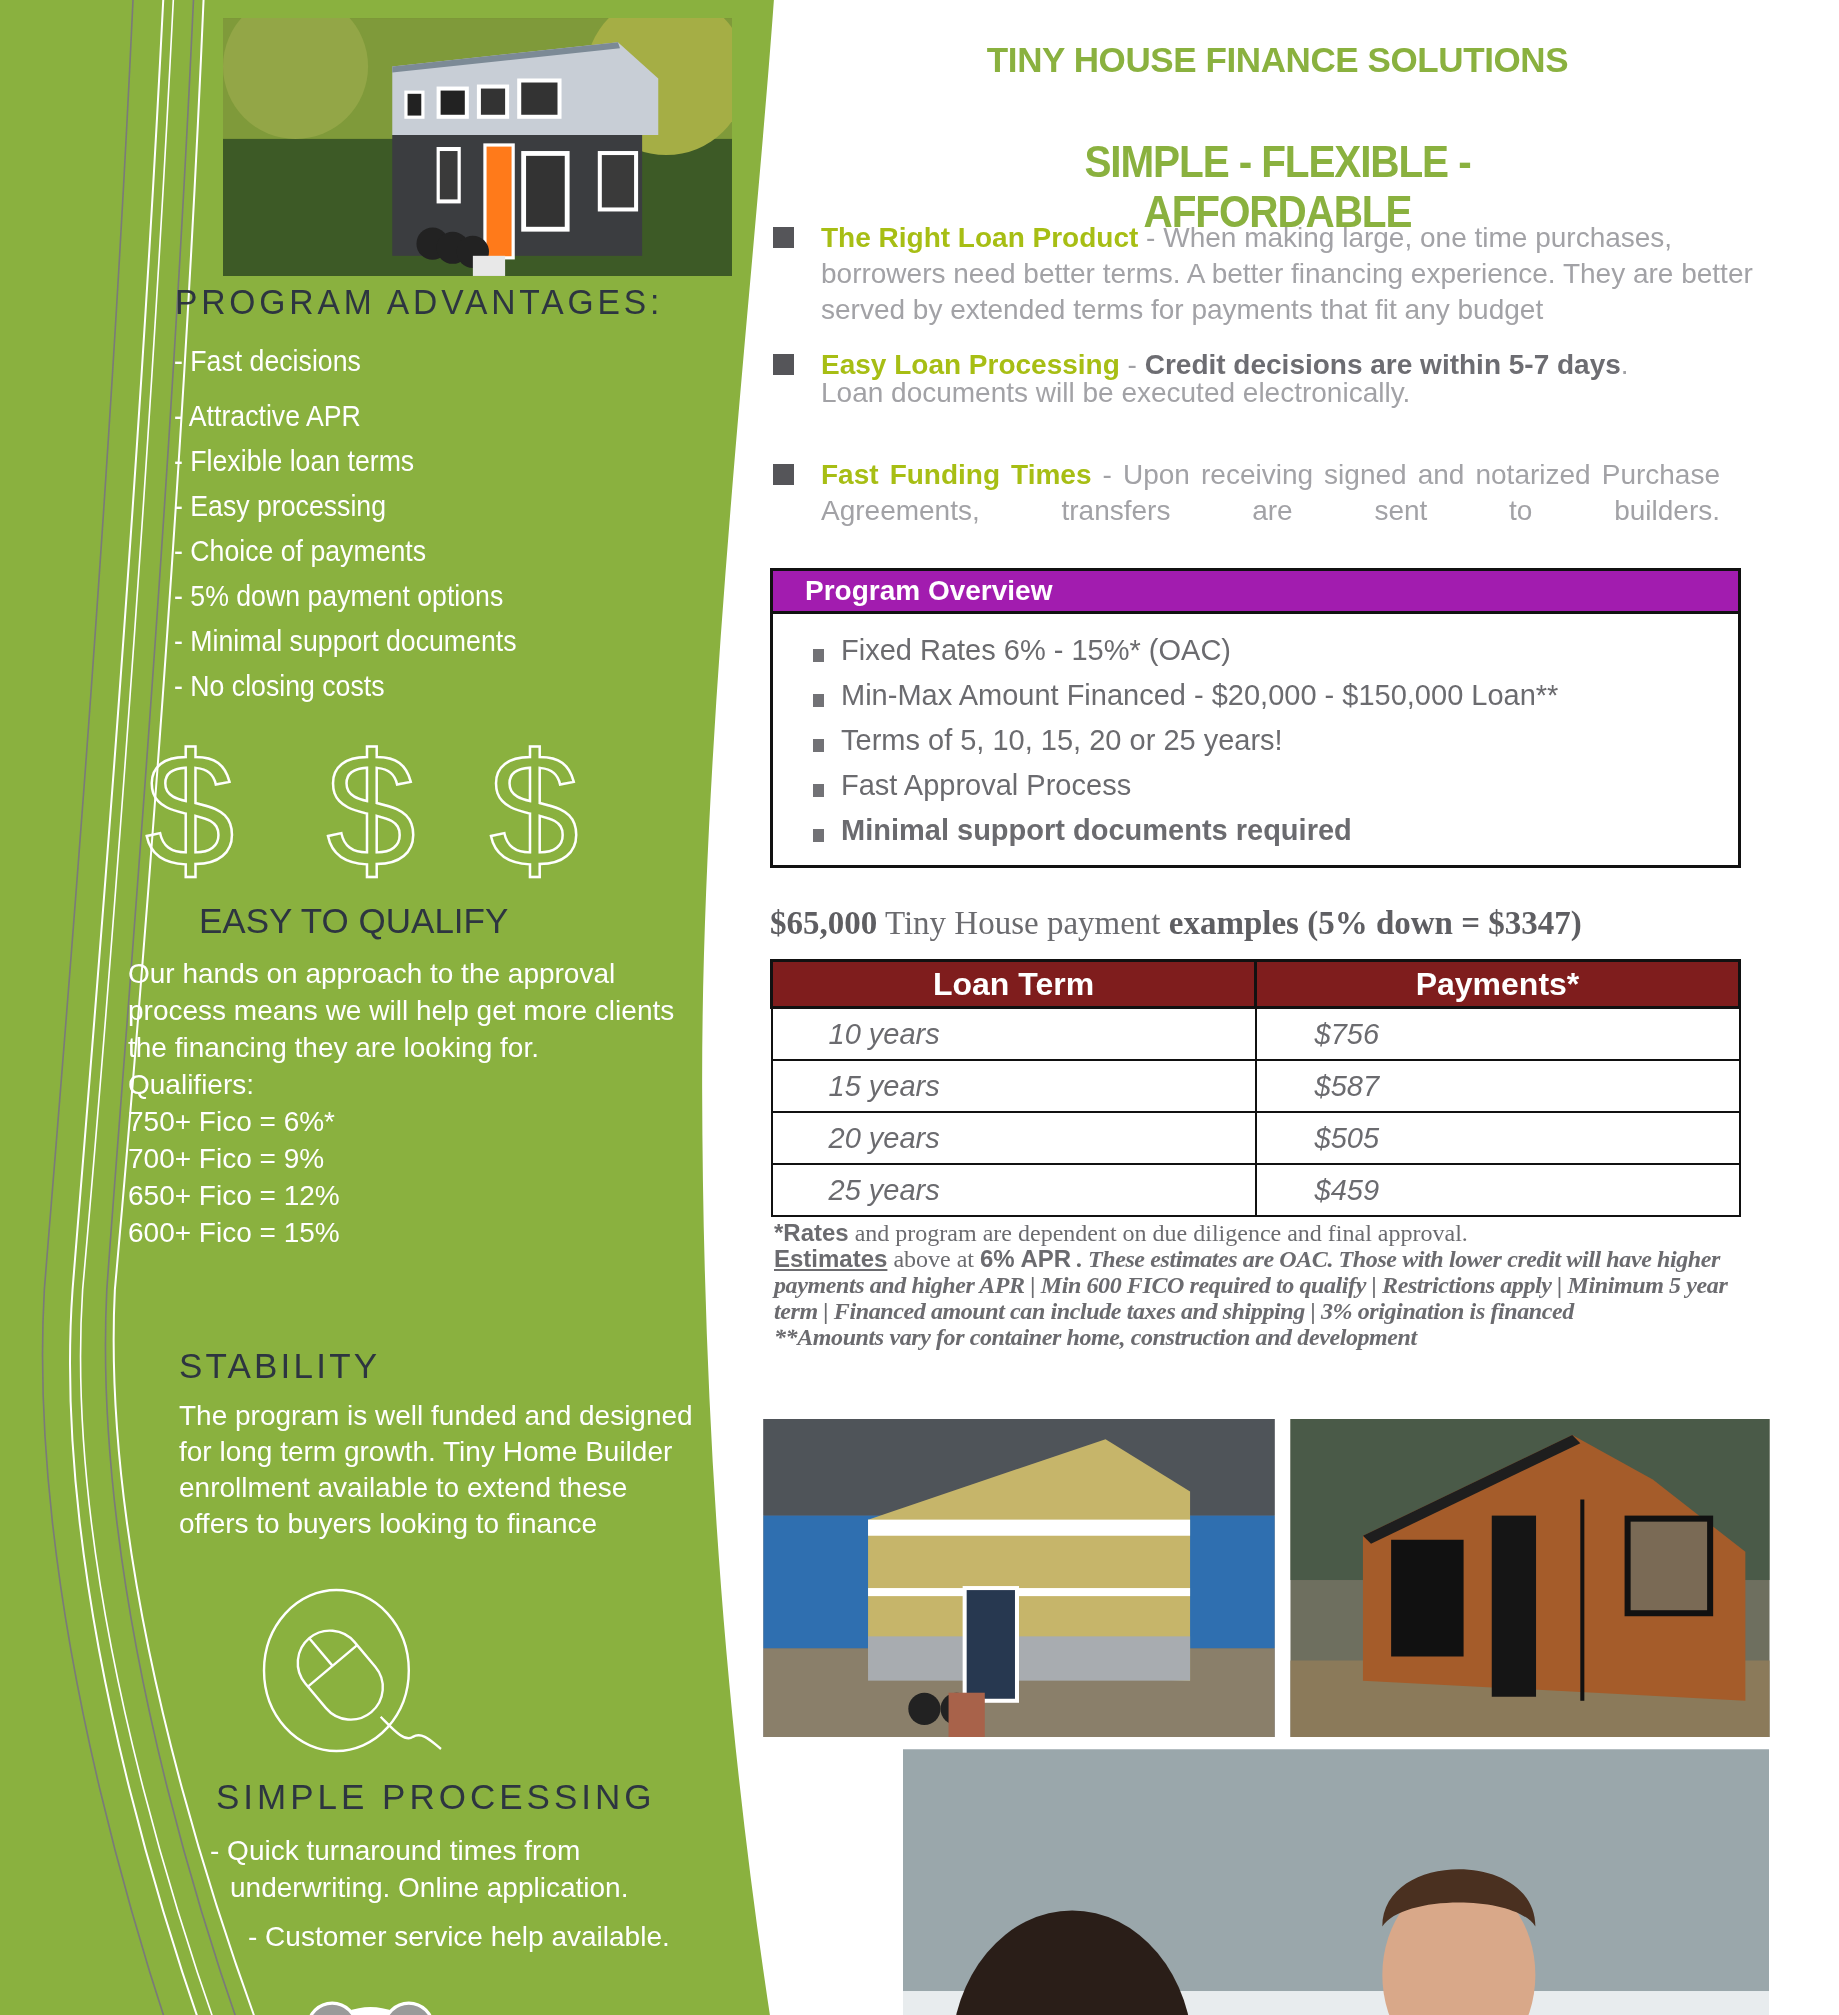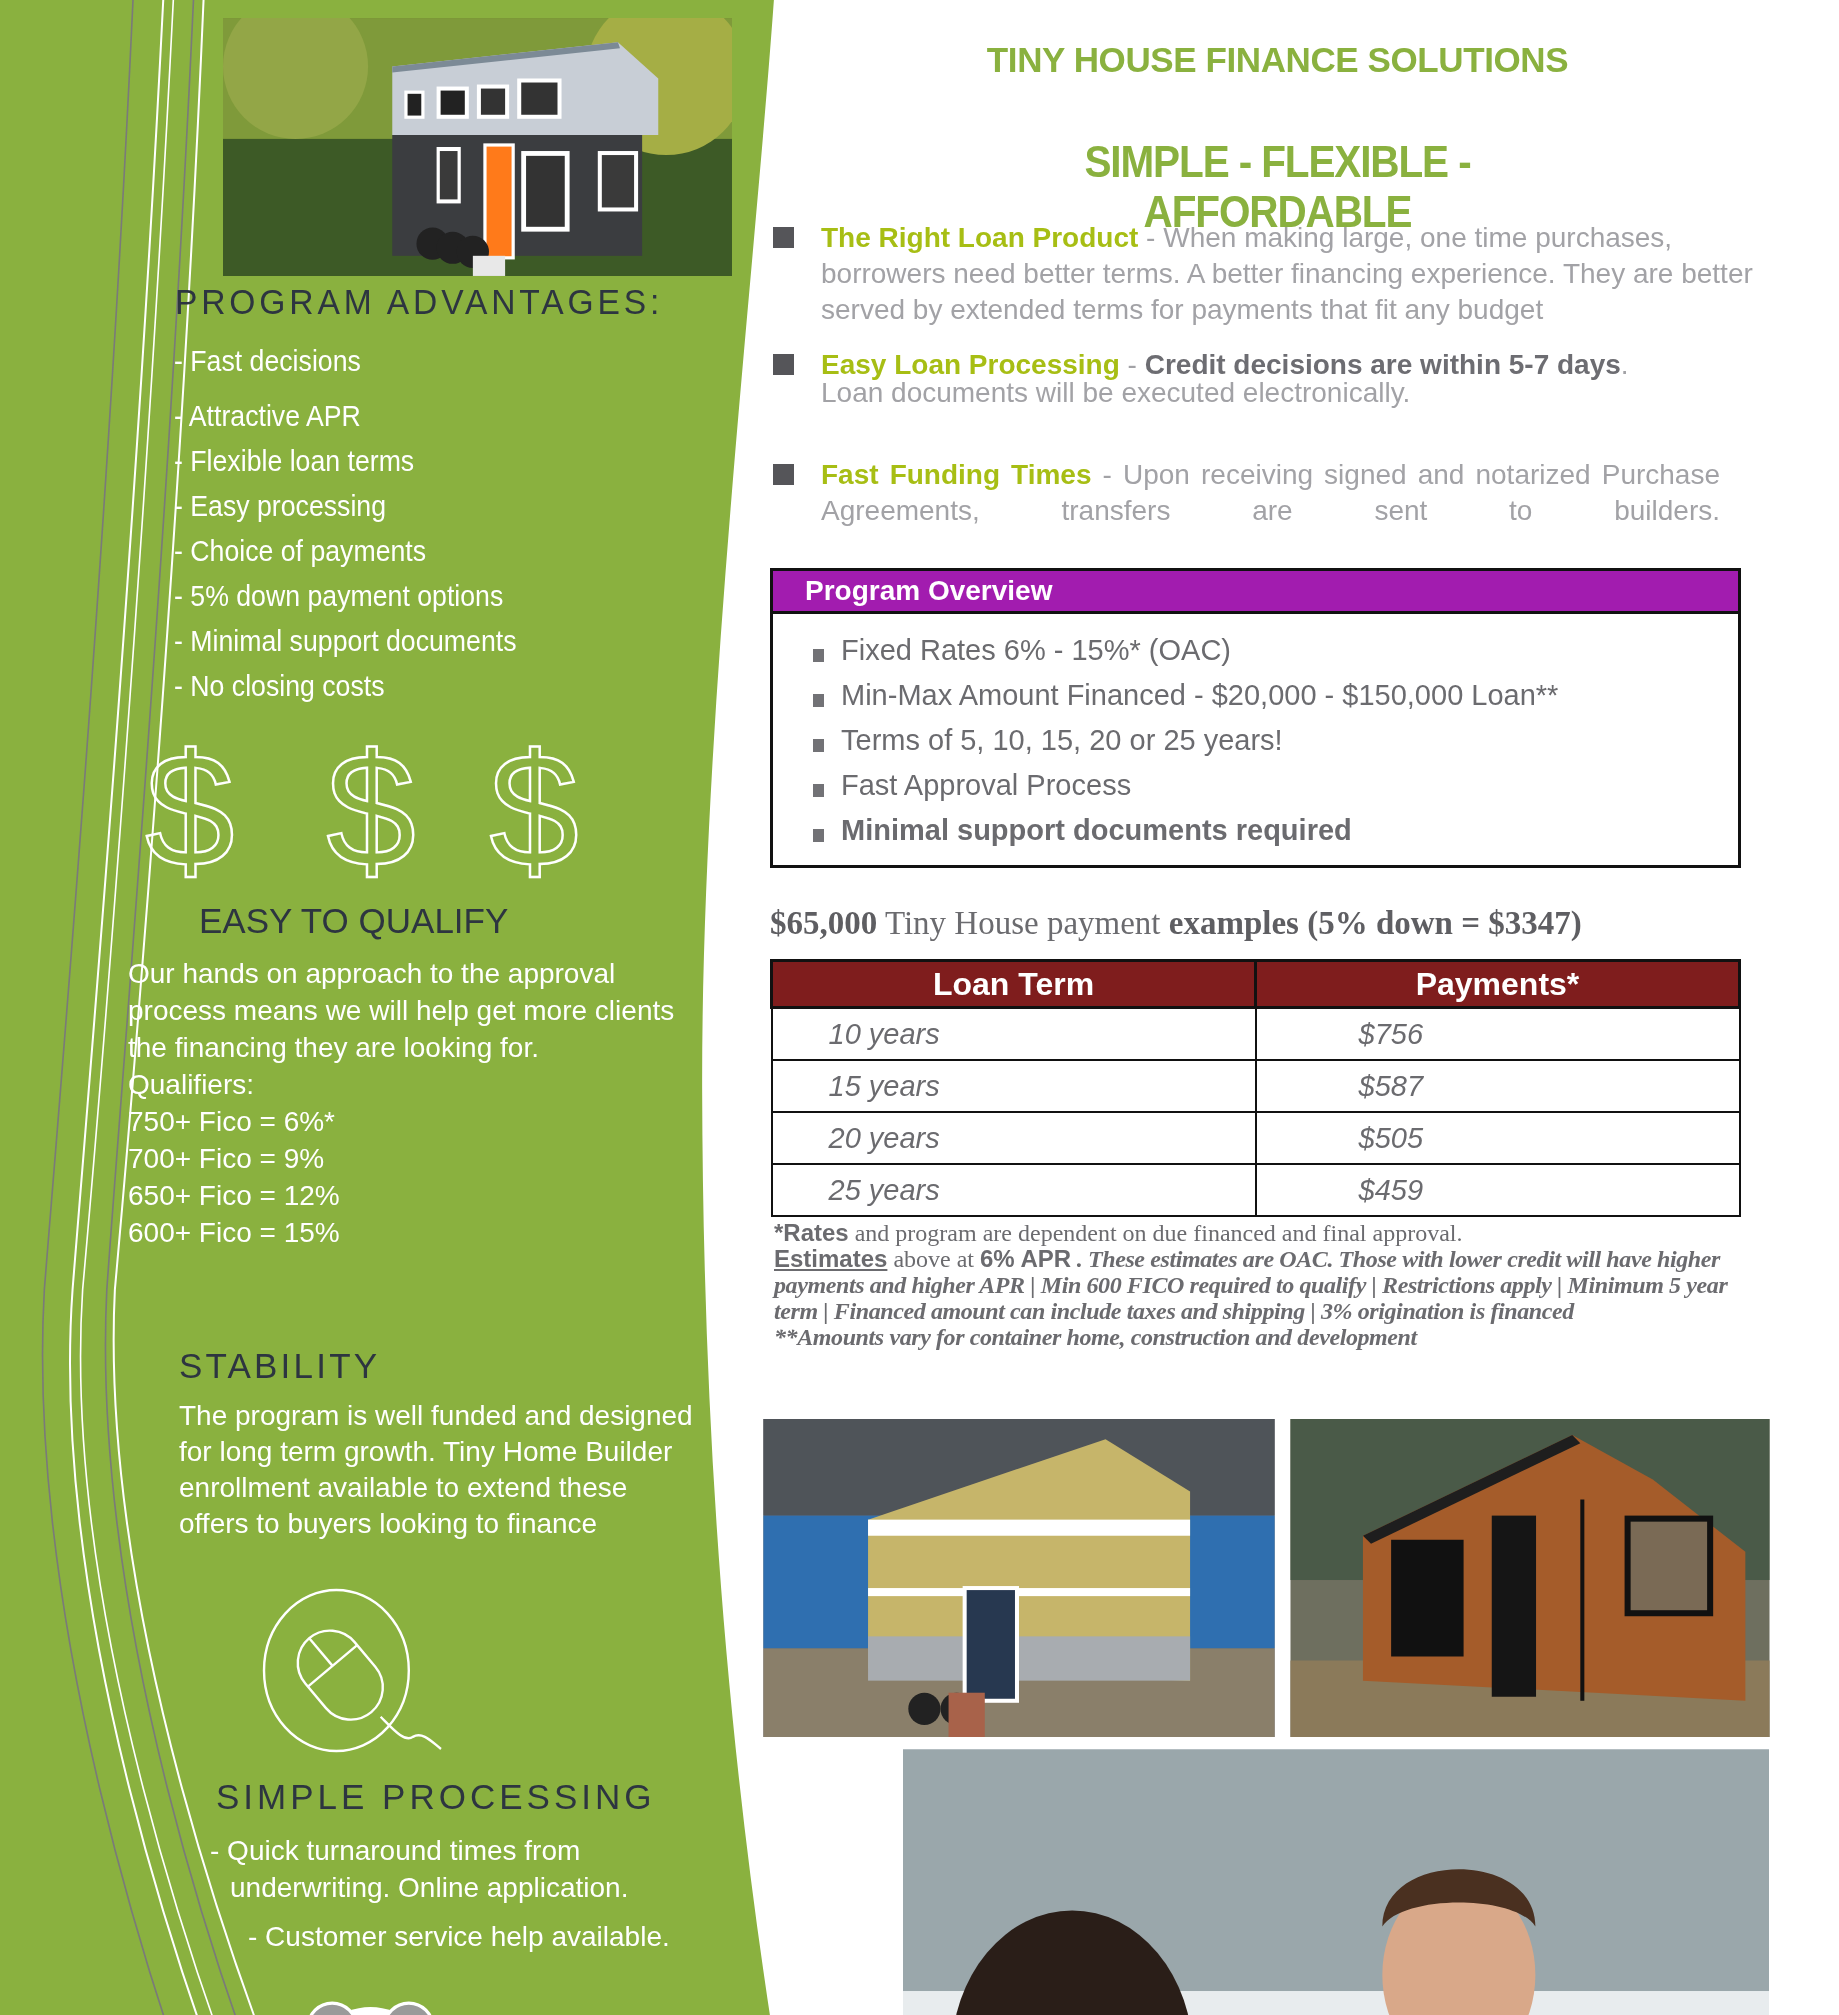--- a/index.html
+++ b/index.html
@@ -38,21 +38,21 @@
   .overview li::before { content:""; position:absolute; left:0; top:21px; width:11.3px; height:13px; background:#727276; }
   .overview li.bold { font-weight:bold; }
 
   .pay-title { left:770px; top:905px; width:975px; font-family:"Liberation Serif", serif; font-size:33px; color:#6b6b6f; white-space:nowrap; }
   .pay-title b { color:#5e5e62; }
 
   .pay-table { left:770px; top:959px; width:971px; border-collapse:collapse; }
   .pay-table th { background:#7f1d1d; color:#fff; font-size:32px; font-weight:bold; height:42px; border:3.2px solid #111; }
   .pay-table td { font-size:29px; color:#6b6b6f; height:48px; border:2.8px solid #111;font-style:italic; }
   .pay-table td.term { padding-left:56px; }
-  .pay-table td.pay { padding-left:102px; }
+  .pay-table td.pay { padding-left:58px; }
 
   .footnote { left:774px; top:1220px; width:967px; font-family:"Liberation Serif", serif; font-size:24px; line-height:26px; color:#6b6b6f; }
   .footnote i { font-style:italic; font-weight:bold; letter-spacing:-0.4px; }
   .footnote .sansb { font-family:"Liberation Sans", sans-serif; font-weight:bold; }
 
   .photo { position:absolute; overflow:hidden; }
 </style>
 </head>
 <body>
 
@@ -223,21 +223,21 @@
       <td class="pay">$505</td>
     </tr>
     <tr>
       <td class="term">25 years</td>
       <td class="pay">$459</td>
     </tr>
   </tbody>
 </table>
 
 <div class="abs footnote">
-  <b class="sansb">*Rates</b><span> and program are dependent on due financed and final approval.</span><br>
+  <b class="sansb">*Rates</b><span> and program are dependent on due diligence and final approval.</span><br>
   <b class="sansb" style="text-decoration:underline">Estimates</b><span> above at </span><b class="sansb">6% APR</b><i> . These estimates are OAC. Those with lower credit will have higher payments and higher APR |  Min 600 FICO required to qualify | Restrictions apply | Minimum 5 year term | Financed amount can include taxes and shipping | 3% origination is financed</i><br>
   <i>**Amounts vary for container home, construction and development</i>
 </div>
 
 <div class="photo" style="left:763px; top:1419px; width:512px; height:318px;">
   <svg width="512" height="318" viewBox="0 0 1270 790">
     <rect width="1270" height="790" fill="#6b6e72"></rect>
     <rect y="0" width="1270" height="240" fill="#4f5459"></rect>
     <rect y="240" width="1270" height="330" fill="#2f6fb0"></rect>
     <rect y="570" width="1270" height="220" fill="#8a7f6a"></rect>

